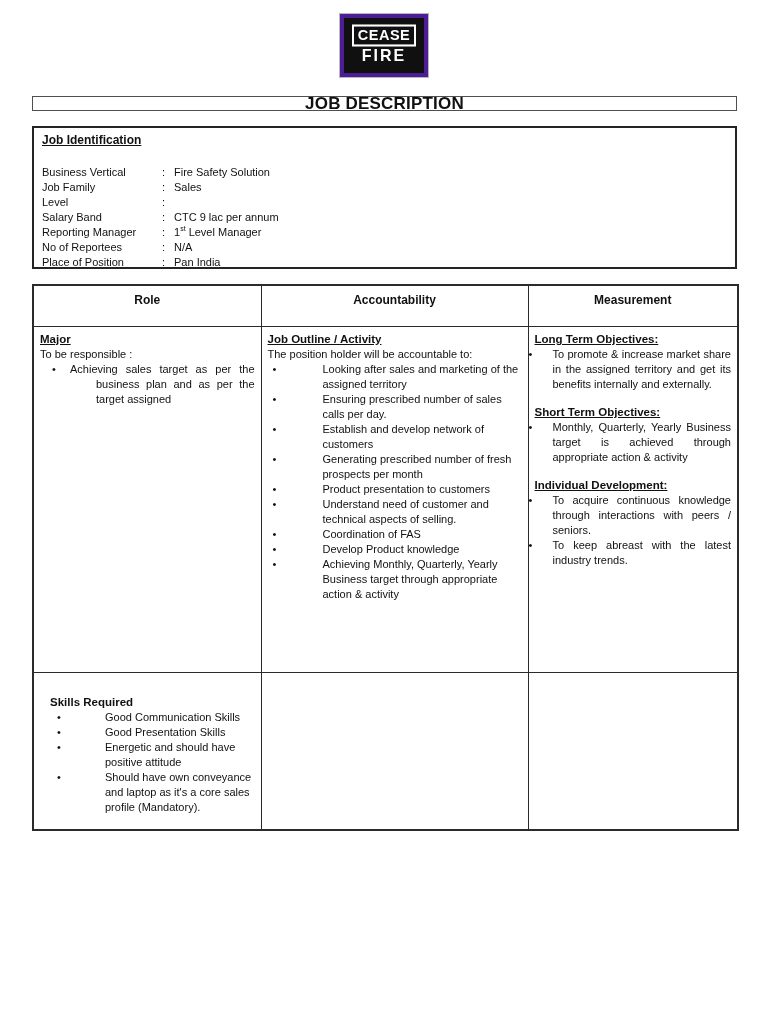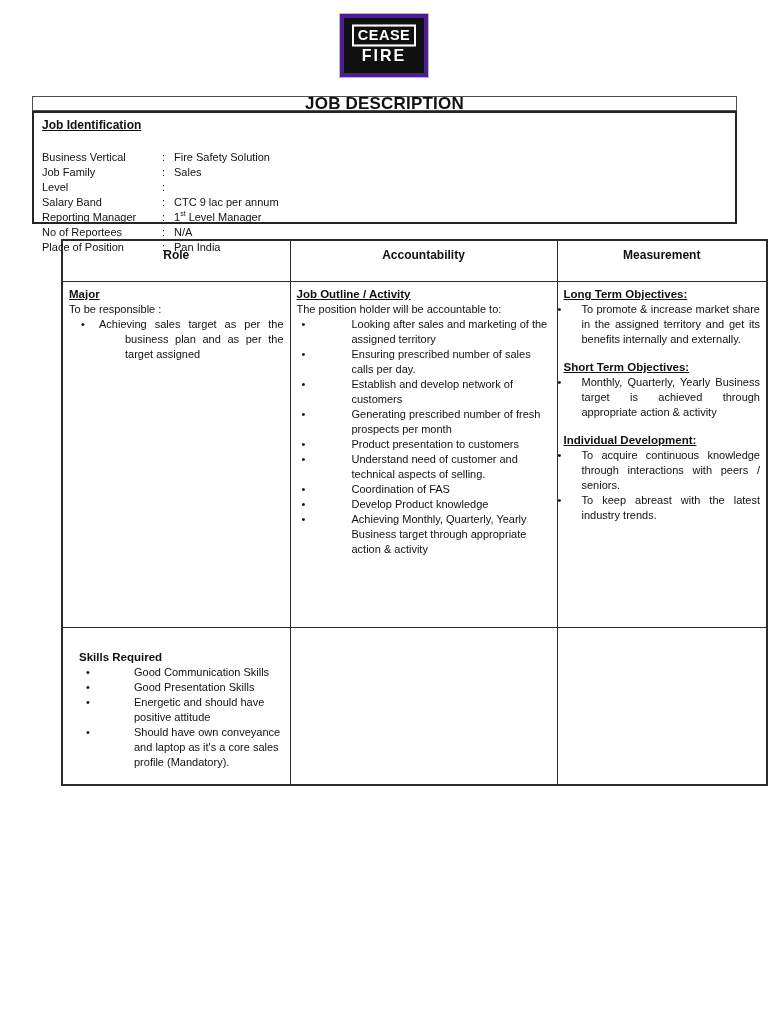--- a/index.html
+++ b/index.html
@@ -12,30 +12,30 @@
   .logo { width: 88px; height: 63px; margin: 14px auto 0; background: #4c1d95; padding: 4px; box-shadow: 0 0 0 1px #b8b8b8; }
   .logo-black { width: 100%; height: 100%; background: #101010; display: flex; flex-direction: column; align-items: center; justify-content: center; padding: 2px 5px; }
   .logo-cease { color: #fff; font-weight: 700; font-size: 14.5px; line-height: 17px; border: 2px solid #fff; padding: 0 4px; letter-spacing: 0.5px; transform: scaleY(1.05); }
   .logo-fire { color: #fff; font-weight: 700; font-size: 16px; line-height: 20px; letter-spacing: 2px; transform: scaleY(1.05); }
 
   
   .title-box { margin-top: 19px; height: 15px; border: 1.5px solid #4f4f51; display: flex; align-items: center; justify-content: center; font-weight: 700; font-size: 17px; letter-spacing: 0.2px; }
   .subtitle-box { margin-top: 22px; height: 24px; font-size: 14.5px; }
 
   
-  .jobid-box { height: 113px; border: 2px solid #242424; padding: 5px 8px; font-size: 11px; line-height: 15px; }
+  .jobid-box { margin-top: 15px; height: 143px; border: 2px solid #242424; padding: 5px 8px; font-size: 11px; line-height: 15px; }
   .section-heading { font-weight: 700; text-decoration: underline; font-size: 12px; margin-bottom: 17px; }
   .field-row { display: flex; }
   .field-label { width: 120px; flex: 0 0 120px; }
   .field-colon { width: 12px; flex: 0 0 12px; }
   .field-value { flex: 1; }
   sup { font-size: 7px; vertical-align: super; line-height: 0; }
 
   
-  table.jd { margin-top: 15px; width: 705px; border-collapse: collapse; table-layout: fixed; font-size: 11px; line-height: 15px; margin-left: 29px; }
+  table.jd { margin-top: 15px; width: 705px; border-collapse: collapse; table-layout: fixed; font-size: 11px; line-height: 15px; }
   table.jd, table.jd th, table.jd td { border: 1px solid #2b2b2b; }
   table.jd { border: 2px solid #2b2b2b; }
   col.c1 { width: 228px; } col.c2 { width: 267px; } col.c3 { width: 210px; }
   th { font-size: 12px; font-weight: 700; text-align: center; vertical-align: top; padding: 7px 4px 18px; }
   td { vertical-align: top; padding: 5px 6px; }
   td.row1 { height: 346px; }
   td.row2 { height: 157px; padding-left: 16px; }
   .cell-heading { font-weight: 700; text-decoration: underline; font-size: 11.5px; }
   .cell-heading.no-underline { text-decoration: none; }
   .gap-top { margin-top: 13px; }

